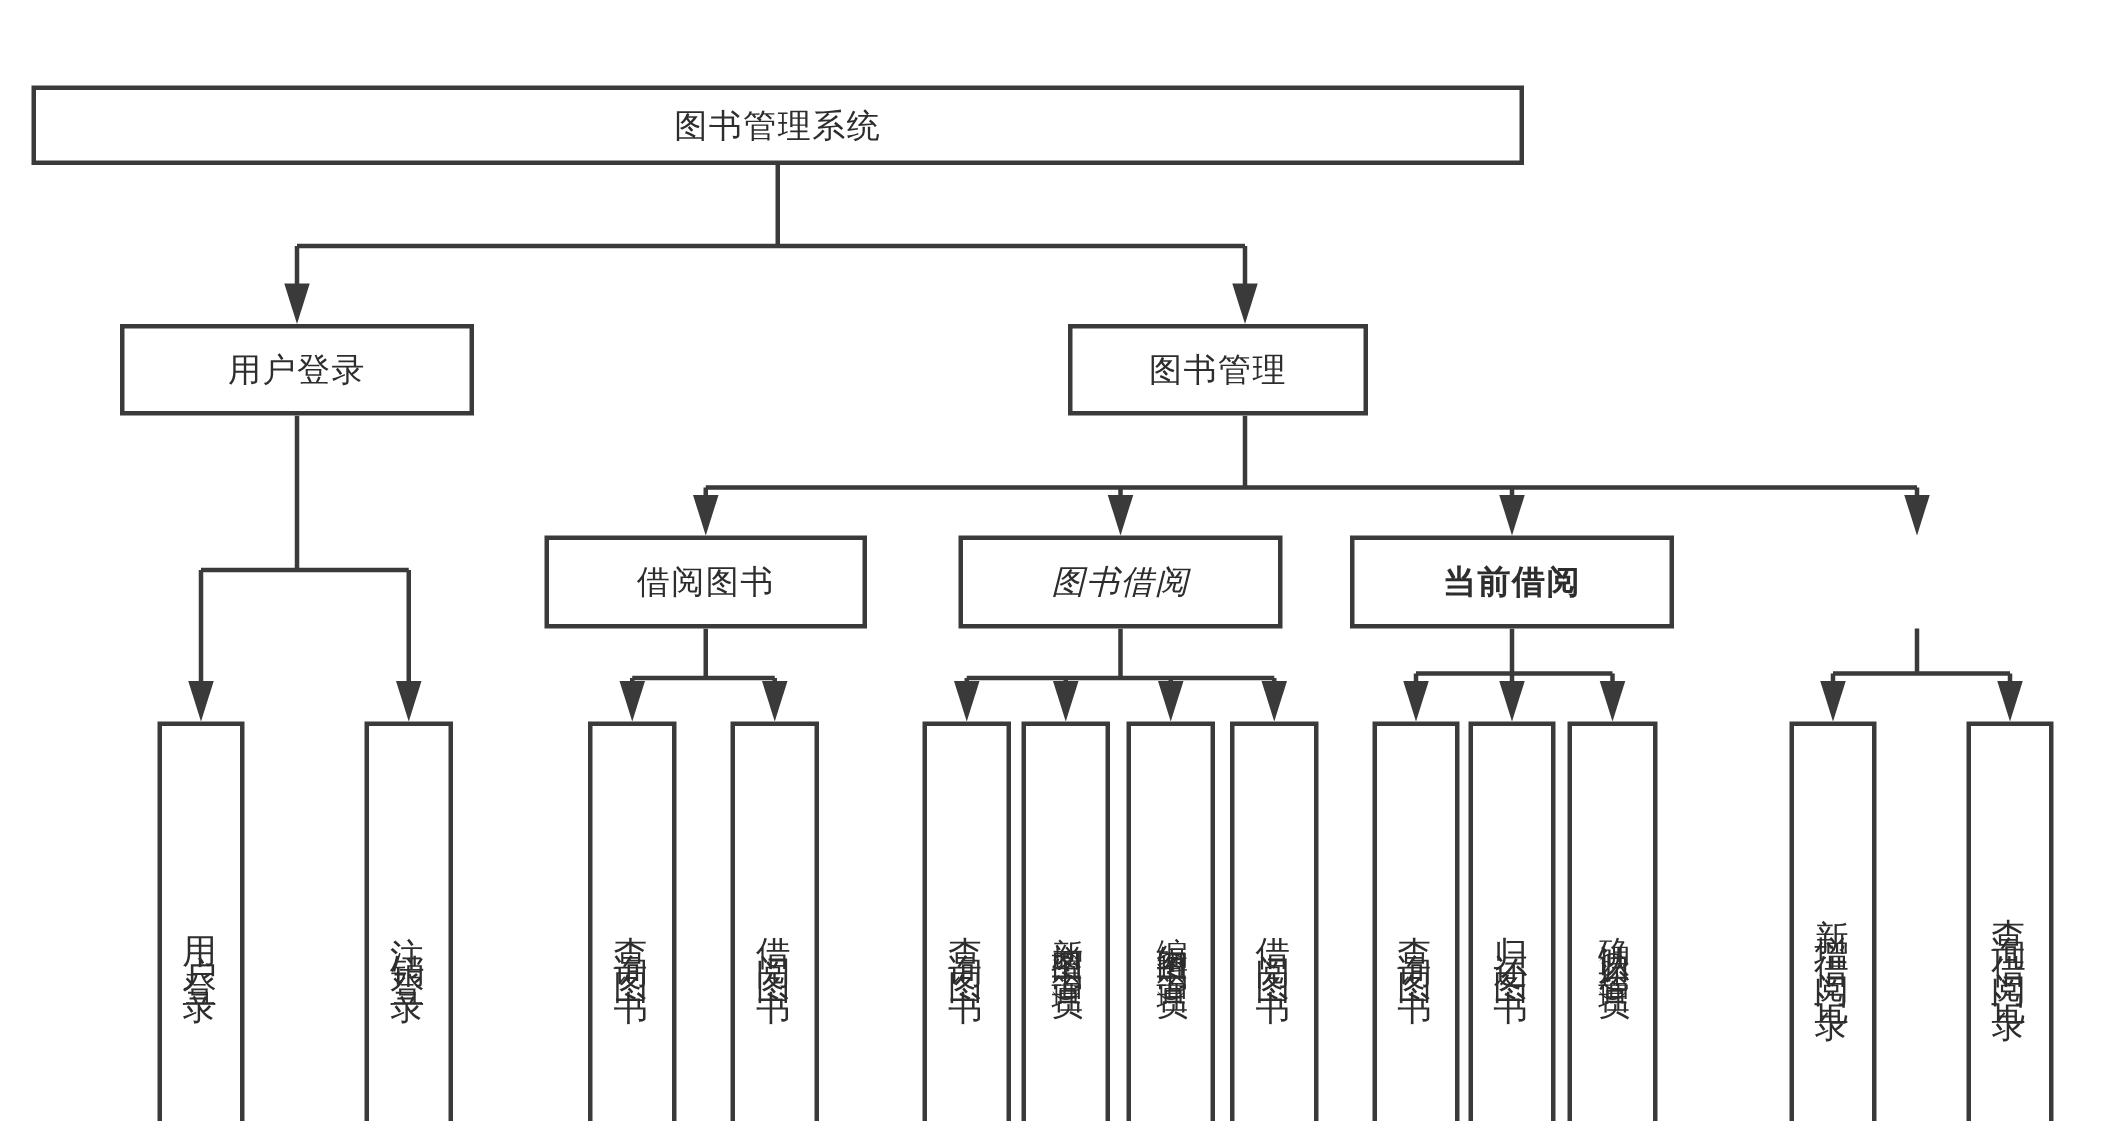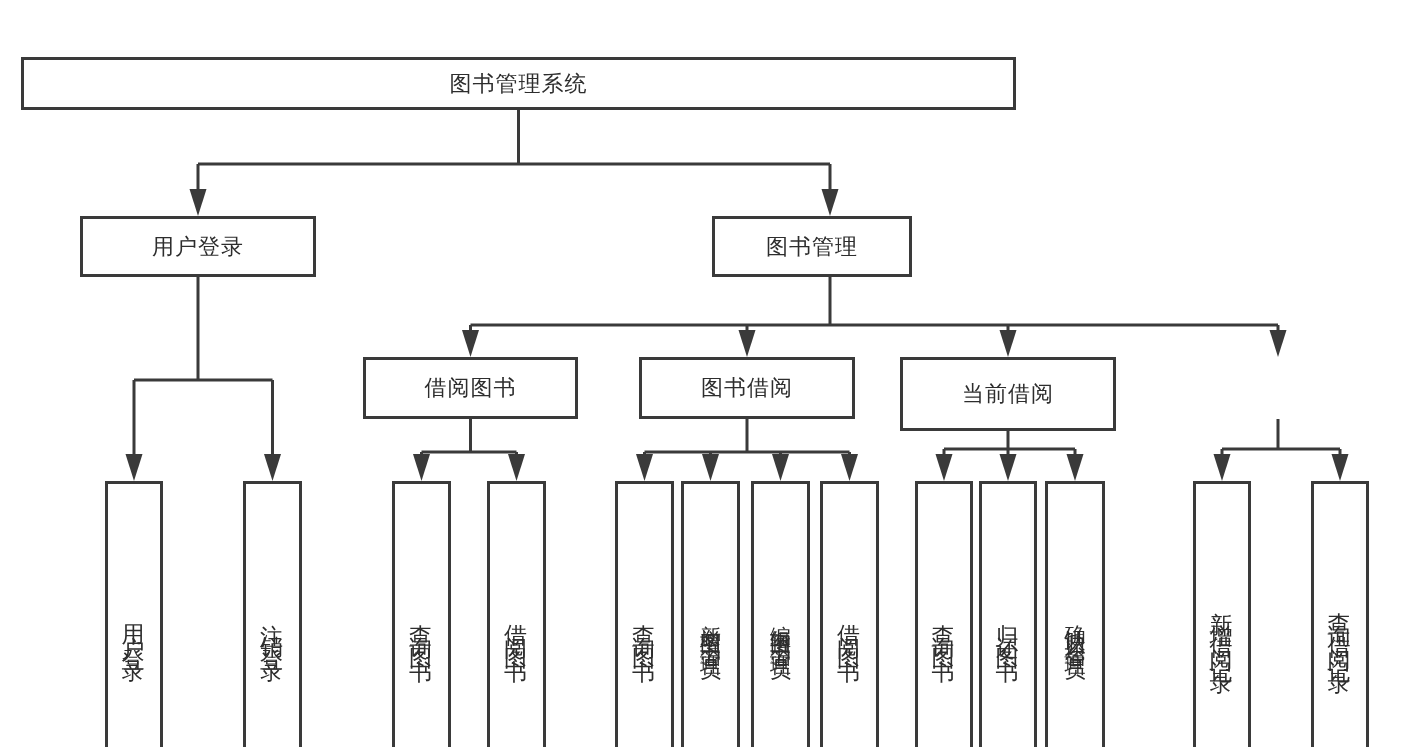--- a/index.html
+++ b/index.html
@@ -100,23 +100,23 @@
   </svg>
 
   <div class="node h" style="left:21px; top:13px; width:995px; height:53px;">图书管理系统</div>
 
   <div class="node h" style="left:80px; top:172px; width:236px; height:61px;">用户登录</div>
 
   <div class="node h" style="left:712px; top:172px; width:200px; height:61px;">图书管理</div>
 
   <div class="node h" style="left:363px; top:313px; width:215px; height:62px;">借阅图书</div>
 
-  <div class="node h" style="left:639px; top:313px; width:216px; height:62px;">图书借阅</div>
+  <div class="node h" style="left:639px; top:313px; width:216px; height:62px;font-style:italic;">图书借阅</div>
 
-  <div class="node h" style="left:900px; top:313px; width:216px; height:74px;">当前借阅</div>
+  <div class="node h" style="left:900px; top:313px; width:216px; height:62px;font-weight:bold;">当前借阅</div>
 
 
   <div class="node v" style="left:105px; top:437px; width:58px; height:298px;">用户登录</div>
 
   <div class="node v" style="left:243px; top:437px; width:59px; height:298px;">注销登录</div>
 
   <div class="node v" style="left:392px; top:437px; width:59px; height:298px;">查询图书</div>
 
   <div class="node v" style="left:487px; top:437px; width:59px; height:298px;">借阅图书</div>
 

